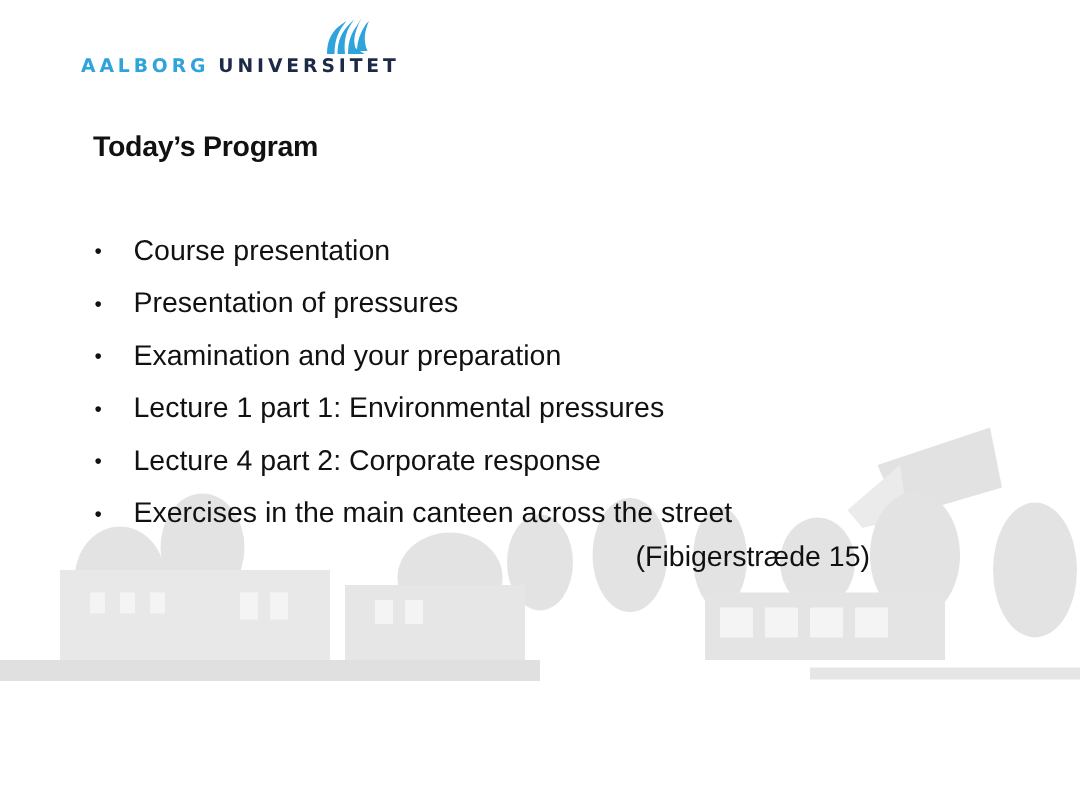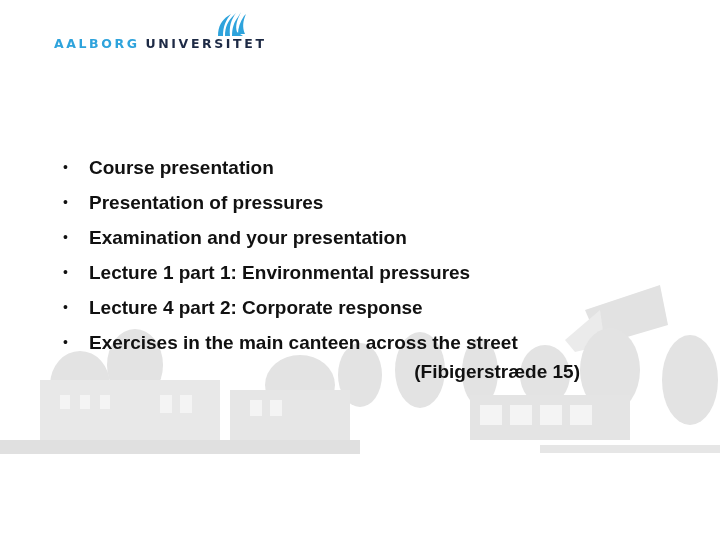--- a/index.html
+++ b/index.html
@@ -76,21 +76,21 @@
       color: #111111;
       white-space: nowrap;
     }
     .bullet-dot {
       position: absolute;
       left: 3px;
       top: 0;
       font-size: 14px;
       line-height: 35px;
     }
-    .bullet-text { display: block; font-weight: bold; }
+    .bullet-text { display: block; }
   </style>
 </head>
 <body>
 
 <div class="slide">
 
   <svg class="bg-photo" viewBox="0 0 720 540" xmlns="http://www.w3.org/2000/svg">
     <g fill="#e3e3e3">
 
       <polygon points="585,310 660,285 668,325 600,345" fill="#e2e2e2"></polygon>
@@ -148,33 +148,34 @@
         <path d="M9 26 C9 17, 12 11, 17 6 L20 3 C15 10, 13 16, 14 26 Z"></path>
         <path d="M16 26 C16 18, 18 12, 22 7 L25 2 C21 10, 19 16, 21 22 L27 26 Z"></path>
         <path d="M22 24 C22 18, 24 12, 28 6 L30 4 C27 11, 26 17, 29 24 Z"></path>
       </g>
     </svg>
     <div class="logo-text">
       <span class="aalborg">AALBORG</span><span class="univ">UNIVERSITET</span>
     </div>
   </div>
 
+  <div class="title">Today’s Program</div>
 
   <ul class="bullets">
     <li class="bullet-item">
       <span class="bullet-dot">•</span>
       <span class="bullet-text">Course presentation</span>
     </li>
     <li class="bullet-item">
       <span class="bullet-dot">•</span>
       <span class="bullet-text">Presentation of pressures</span>
     </li>
     <li class="bullet-item">
       <span class="bullet-dot">•</span>
-      <span class="bullet-text">Examination and your presentation</span>
+      <span class="bullet-text">Examination and your preparation</span>
     </li>
     <li class="bullet-item">
       <span class="bullet-dot">•</span>
       <span class="bullet-text">Lecture 1 part 1: Environmental pressures</span>
     </li>
     <li class="bullet-item">
       <span class="bullet-dot">•</span>
       <span class="bullet-text">Lecture 4 part 2: Corporate response</span>
     </li>
     <li class="bullet-item">

